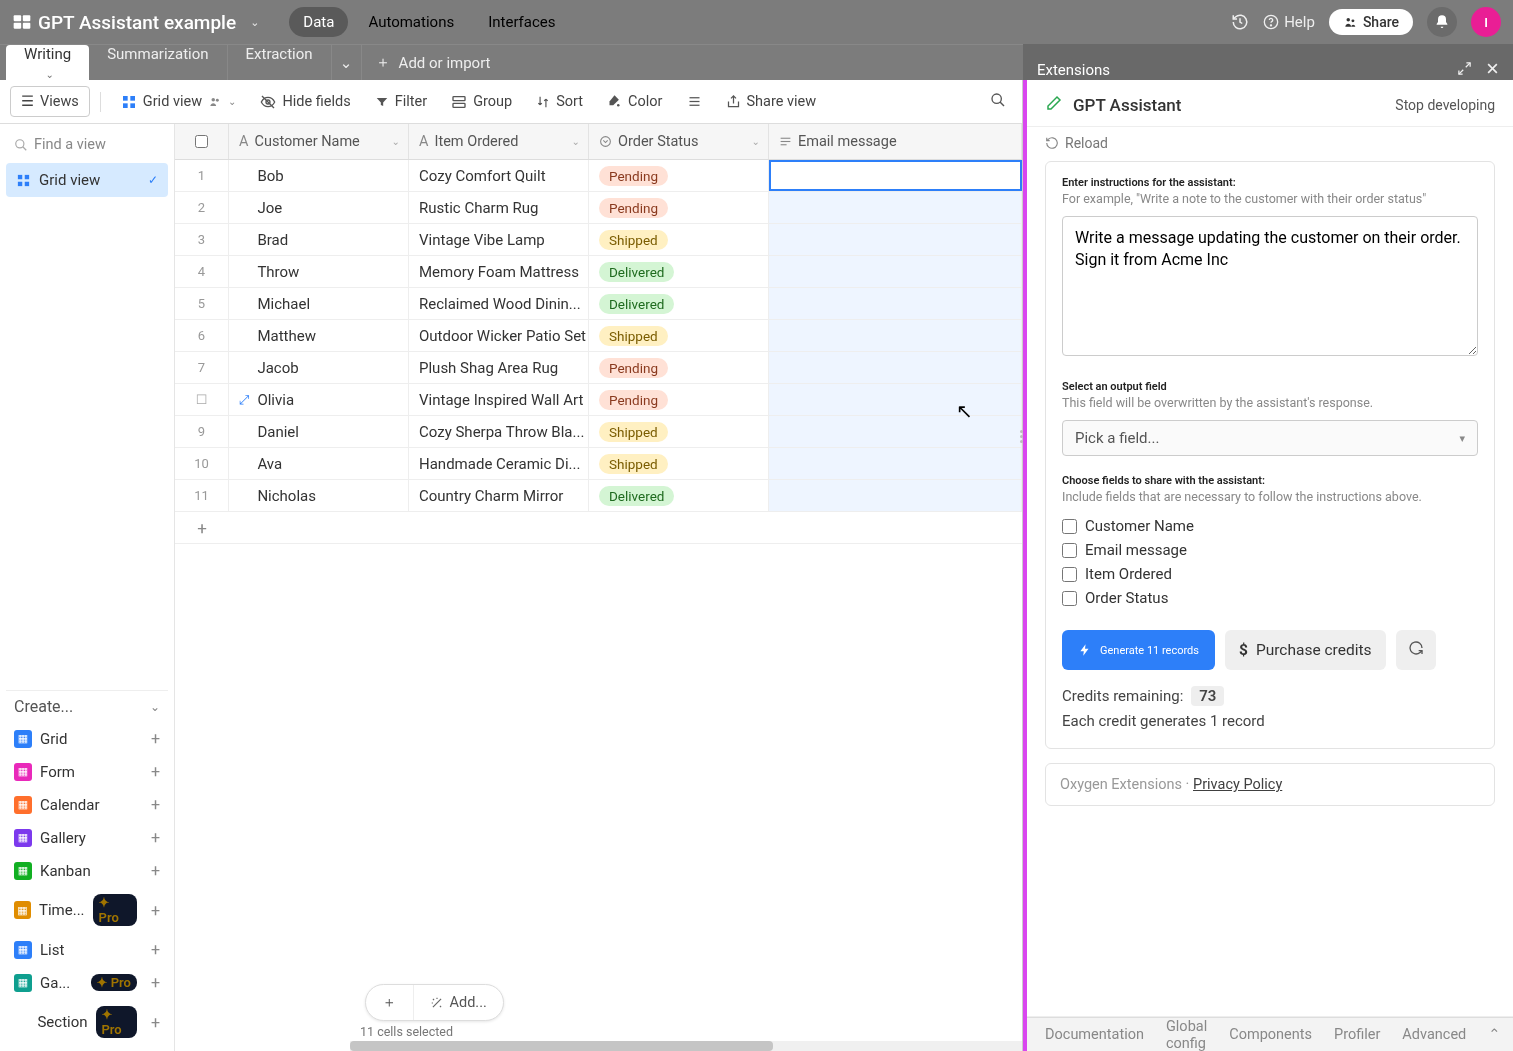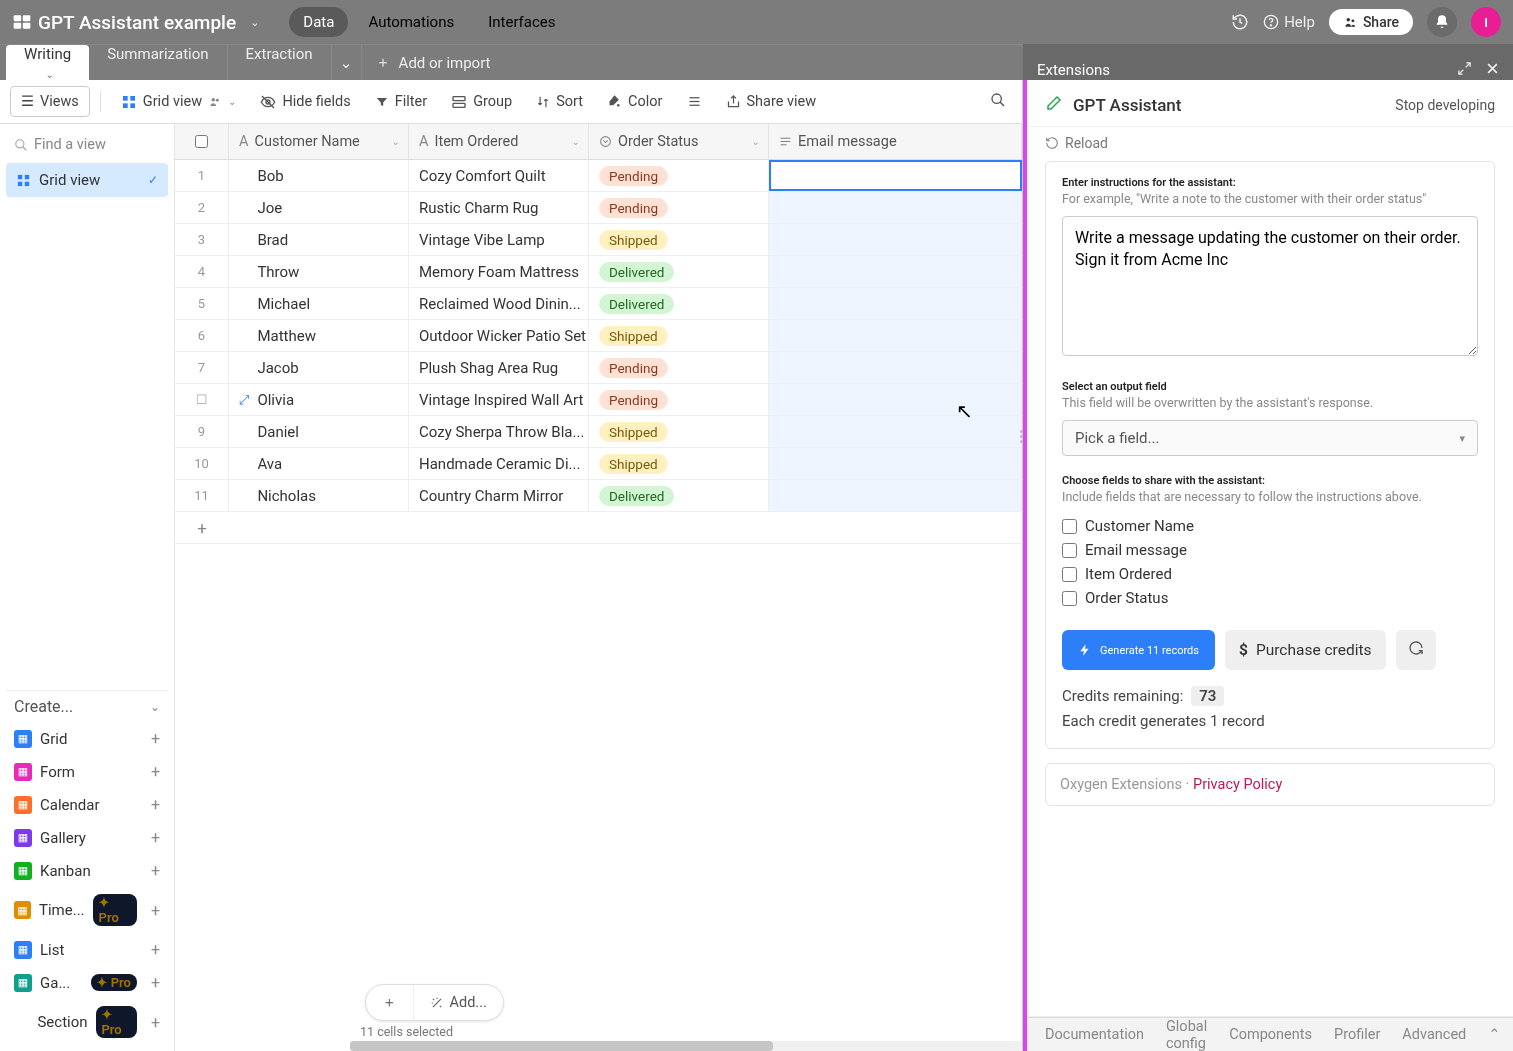--- a/index.html
+++ b/index.html
@@ -116,21 +116,21 @@
 .chk-row { display:flex; align-items:center; gap:8px; padding:3px 0; font-size:15px;}
 .chk-row input { width:15px; height:15px;}
 .action-row { display:flex; gap:10px; margin-top: 20px;}
 .btn-primary { background:#2d7ff9; color:#fff; padding:10px 16px; border-radius:6px; display:inline-flex; align-items:center; gap:8px; font-size:11px; cursor:pointer;}
 .btn-gray { background:#efefef; color:#333; padding:10px 14px; border-radius:6px; display:inline-flex; align-items:center; gap:8px; font-size:15.5px; cursor:pointer;}
 .btn-icon-only { background:#efefef; padding:10px 12px; border-radius:6px; cursor:pointer;}
 .credits-row { margin-top: 16px; font-size:15px; color:#444; display:flex; align-items:center; gap:8px;}
 .credits-badge { background:#eee; padding:1px 8px; border-radius:4px; font-weight:600;}
 .credits-note { margin-top: 6px; font-size:15px; color:#444;}
 .footer-box { border:1px solid #e3e3e3; border-radius:6px; padding:12px 14px; font-size:14.5px; color:#999;}
-.footer-box a { color:#be185d; cursor:pointer;}
+.footer-box a { color:#404040; text-decoration:underline; cursor:pointer;}
 
 
 .dev-tabs { height: 34px; background:#f3f3f3; border-top:1px solid #ddd; display:flex; align-items:center; gap: 22px; padding: 0 18px; font-size:14.5px; color:#888;}
 .dev-tabs .dev-caret { margin-left:auto; cursor:pointer;}
 
 
 .cursor { position:absolute; top:399px; left:956px; font-size:20px; color:#000; pointer-events:none; z-index:999;}
 
 
 .panel-handle { position:absolute; top: 430px; left: 1016px; width:10px; height:22px; display:flex; flex-direction:column; gap:2px; align-items:center; color:#aaa; z-index:5;}

